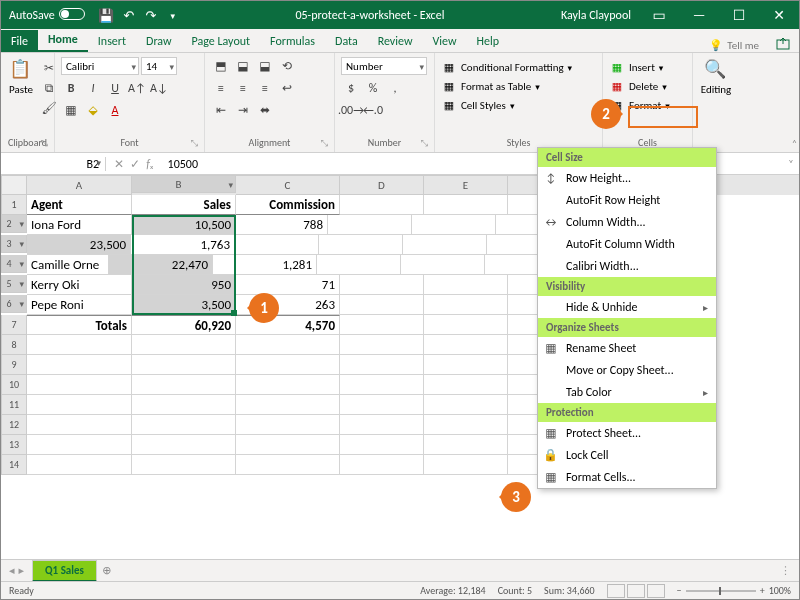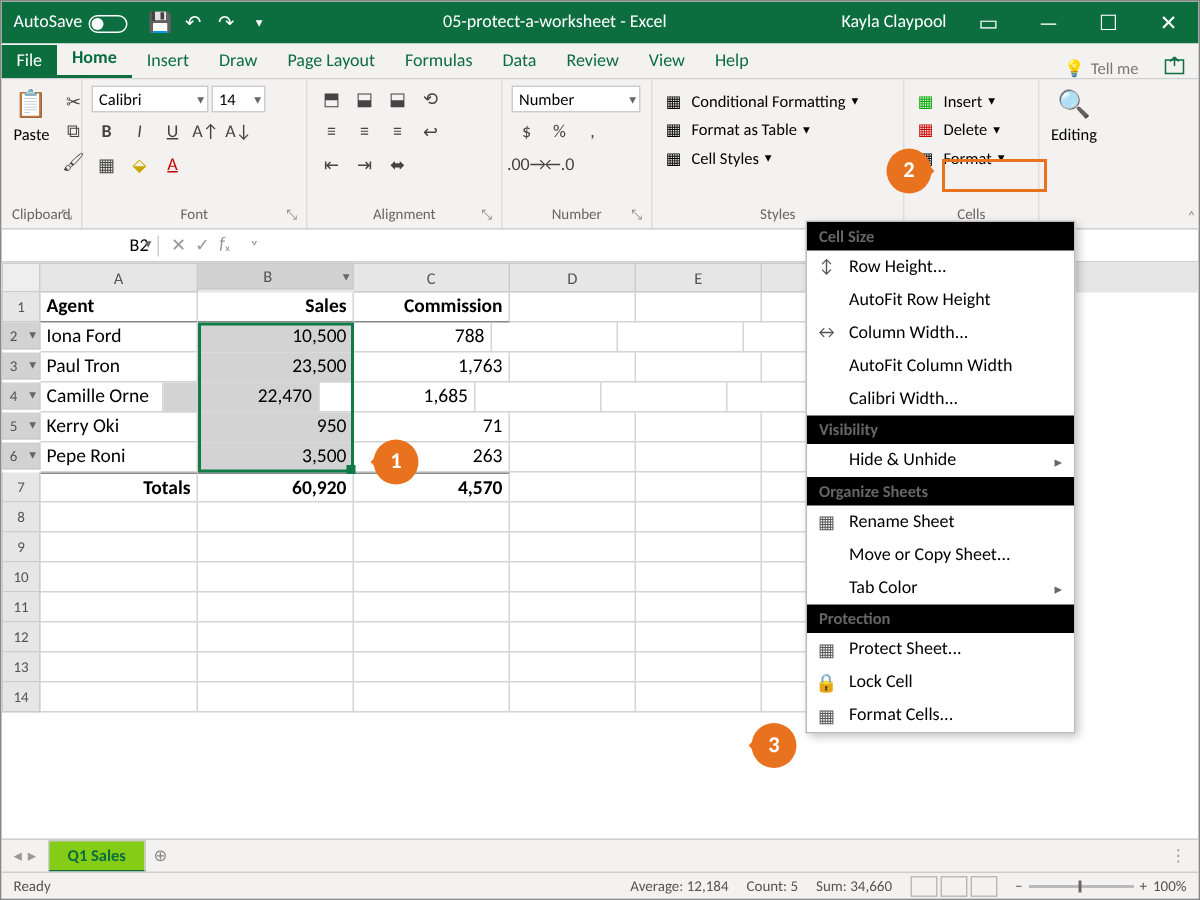--- a/index.html
+++ b/index.html
@@ -1,18 +1,18 @@
 <!DOCTYPE html>
 <html><head>
 <meta charset="utf-8">
 <style>
 * { box-sizing: border-box; margin: 0; padding: 0; font-family: "Segoe UI", Calibri, sans-serif; }
 body { background: #fff; width: 800px; height: 600px; overflow: hidden; position: relative; border: 1px solid #888; }
 .titlebar { height: 28px; background: #0c6d3f; color: #fff; display: flex; align-items: center; font-size: 12px; }
-.titlebar .autosave { padding: 0 8px; display: flex; align-items: flex-end; gap: 4px; }
+.titlebar .autosave { padding: 0 8px; display: flex; align-items: flex-start; gap: 4px; }
 .titlebar .toggle { width: 26px; height: 12px; border: 1px solid #fff; border-radius: 6px; position: relative; }
 .titlebar .toggle::after { content: ""; position: absolute; width: 8px; height: 8px; border-radius: 50%; background: #fff; top: 1px; left: 1px; }
 .titlebar .qat { display: flex; gap: 6px; padding: 0 6px; }
 .titlebar .qat span { width: 16px; height: 16px; display: inline-flex; align-items: center; justify-content: center; font-size: 13px; }
 .titlebar .title { flex: 1; text-align: center; }
 .titlebar .user { padding: 0 8px; }
 .titlebar .winbtns { display: flex; }
 .titlebar .winbtns div { width: 40px; height: 28px; display: flex; align-items: center; justify-content: center; font-size: 14px; }
 .tabs { height: 24px; background: #f3f2f1; display: flex; align-items: flex-end; font-size: 12px; border-bottom: 1px solid #d0d0d0; }
 .tabs .tab { padding: 4px 10px; color: #0c6d3f; cursor: pointer; }
@@ -54,21 +54,21 @@
 .c.hdr { font-weight: bold; border-bottom: 1px solid #888; }
 .c.num { justify-content: flex-end; }
 .c.tot { font-weight: bold; border-top: 1px solid #888; }
 .c.selrange { background: #d3d3d3; }
 .selborder { position: absolute; border: 2px solid #0f7b46; pointer-events: none; }
 .selborder::after { content: ""; position: absolute; right: -3px; bottom: -3px; width: 6px; height: 6px; background: #0f7b46; }
 .callout { position: absolute; width: 30px; height: 30px; background: #e9721e; color: #fff; border-radius: 50%; display: flex; align-items: center; justify-content: center; font-weight: bold; font-size: 15px; z-index: 60; }
 .callout::before { content: ""; position: absolute; left: -8px; top: 9px; border: 6px solid transparent; border-right-color: #e9721e; }
 .callout.left::before { left: auto; right: -8px; border-right-color: transparent; border-left-color: #e9721e; }
 .menu { position: absolute; top: 146px; left: 536px; width: 180px; background: #fff; border: 1px solid #bbb; box-shadow: 2px 2px 6px rgba(0,0,0,.25); font-size: 12px; z-index: 50; }
-.menu .sect { background: #000000; color: #666; font-weight: 600; padding: 3px 8px; font-size: 11px; }
+.menu .sect { background: #bef264; color: #666; font-weight: 600; padding: 3px 8px; font-size: 11px; }
 .menu .mi { padding: 4px 8px 4px 28px; position: relative; display: flex; align-items: center; }
 .menu .mi .mico { position: absolute; left: 5px; width: 16px; height: 16px; display: flex; align-items: center; justify-content: center; font-size: 12px; color: #555; }
 .menu .mi .sub { margin-left: auto; font-size: 10px; color: #666; }
 .sheettabs { position: absolute; bottom: 18px; left: 0; right: 0; height: 22px; background: #f3f2f1; border-top: 1px solid #ccc; display: flex; align-items: center; font-size: 11px; }
 .sheettabs .nav { display: flex; gap: 4px; padding: 0 8px; color: #999; }
 .sheettabs .st { padding: 3px 12px; background: #84cc16; border: 1px solid #ccc; border-bottom: 2px solid #0c6d3f; font-weight: 600; color: #0c6d3f; }
 .sheettabs .add { width: 20px; text-align: center; color: #888; }
 .status { position: absolute; bottom: 0; left: 0; right: 0; height: 18px; background: #f3f2f1; border-top: 1px solid #ccc; display: flex; align-items: center; font-size: 10px; color: #555; padding: 0 8px; gap: 12px; }
 .status .sp { flex: 1; }
 .status .views { display: flex; gap: 2px; }
@@ -278,20 +278,21 @@
   <span style="position:absolute;right:2px;bottom:2px;font-size:10px;color:#888">˄</span>
 </div>
 
 <div class="fmla">
   <div class="namebox">B2</div>
   <div class="fbtns">
     <span>✕</span>
     <span>✓</span>
     <span><i>f</i>ₓ</span>
   </div>
+  <div class="finput">10500</div>
   <div class="expand">˅</div>
 </div>
 
 <div class="grid" id="grid">
     <div class="colhdr">
       <div class="corner"></div>
       <div class="ch" style="width:105px">A</div>
       <div class="ch sel" style="width:104px">B</div>
       <div class="ch" style="width:104px">C</div>
       <div class="ch" style="width:84px">D</div>
@@ -315,33 +316,32 @@
         <div class="c" style="width:105px">Iona Ford</div>
         <div class="c num selrange" style="width:104px">10,500</div>
         <div class="c num" style="width:92px">788</div>
         <div class="c" style="width:84px"></div>
         <div class="c" style="width:84px"></div>
         <div class="c" style="width:84px"></div>
         <div class="c" style="width:84px"></div>
       </div>
       <div class="r">
         <div class="rh sel">3</div>
-        <div class="c" style="width:105px">Paul Tron</div>
         <div class="c num selrange" style="width:104px">23,500</div>
         <div class="c num" style="width:104px">1,763</div>
         <div class="c" style="width:84px"></div>
         <div class="c" style="width:84px"></div>
         <div class="c" style="width:84px"></div>
         <div class="c" style="width:84px"></div>
       </div>
       <div class="r">
         <div class="rh sel">4</div>
         <div class="c" style="width:82px">Camille Orne</div>
         <div class="c num selrange" style="width:104px">22,470</div>
-        <div class="c num" style="width:104px">1,685</div>
+        <div class="c num" style="width:104px">1,281</div>
         <div class="c" style="width:84px"></div>
         <div class="c" style="width:84px"></div>
         <div class="c" style="width:84px"></div>
         <div class="c" style="width:84px"></div>
       </div>
       <div class="r">
         <div class="rh sel">5</div>
         <div class="c" style="width:105px">Kerry Oki</div>
         <div class="c num selrange" style="width:104px">950</div>
         <div class="c num" style="width:104px">71</div>

